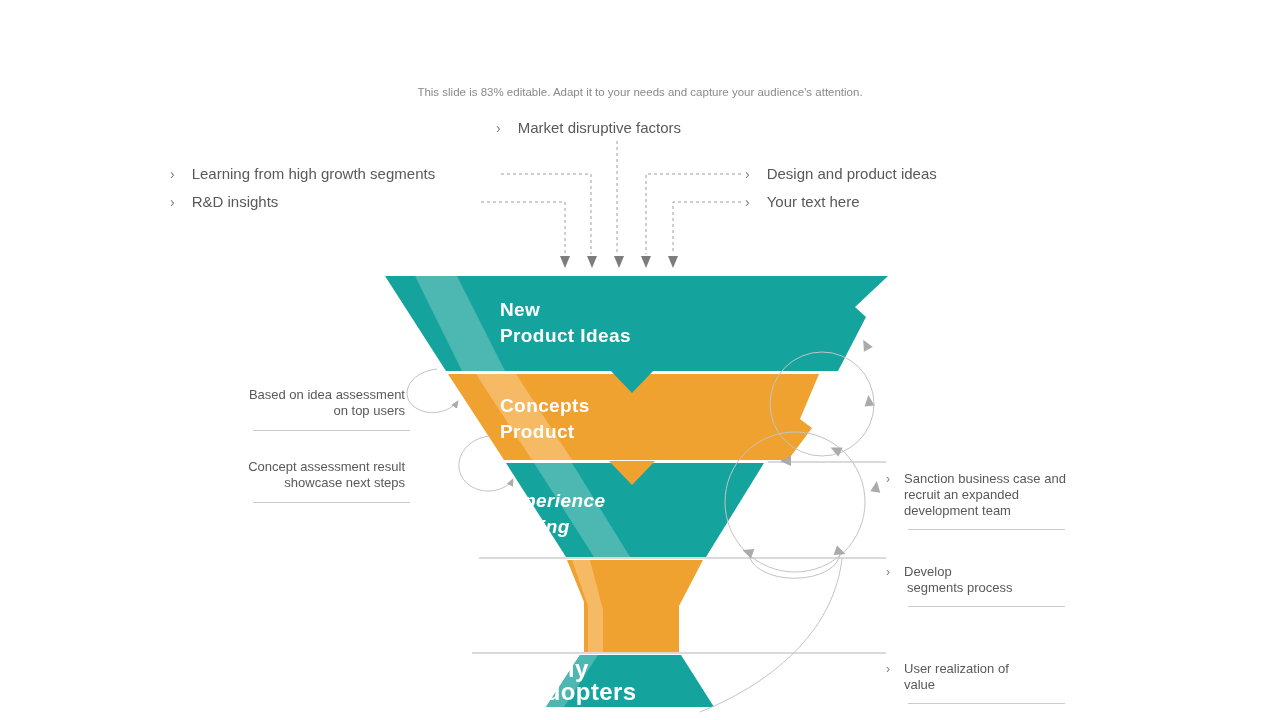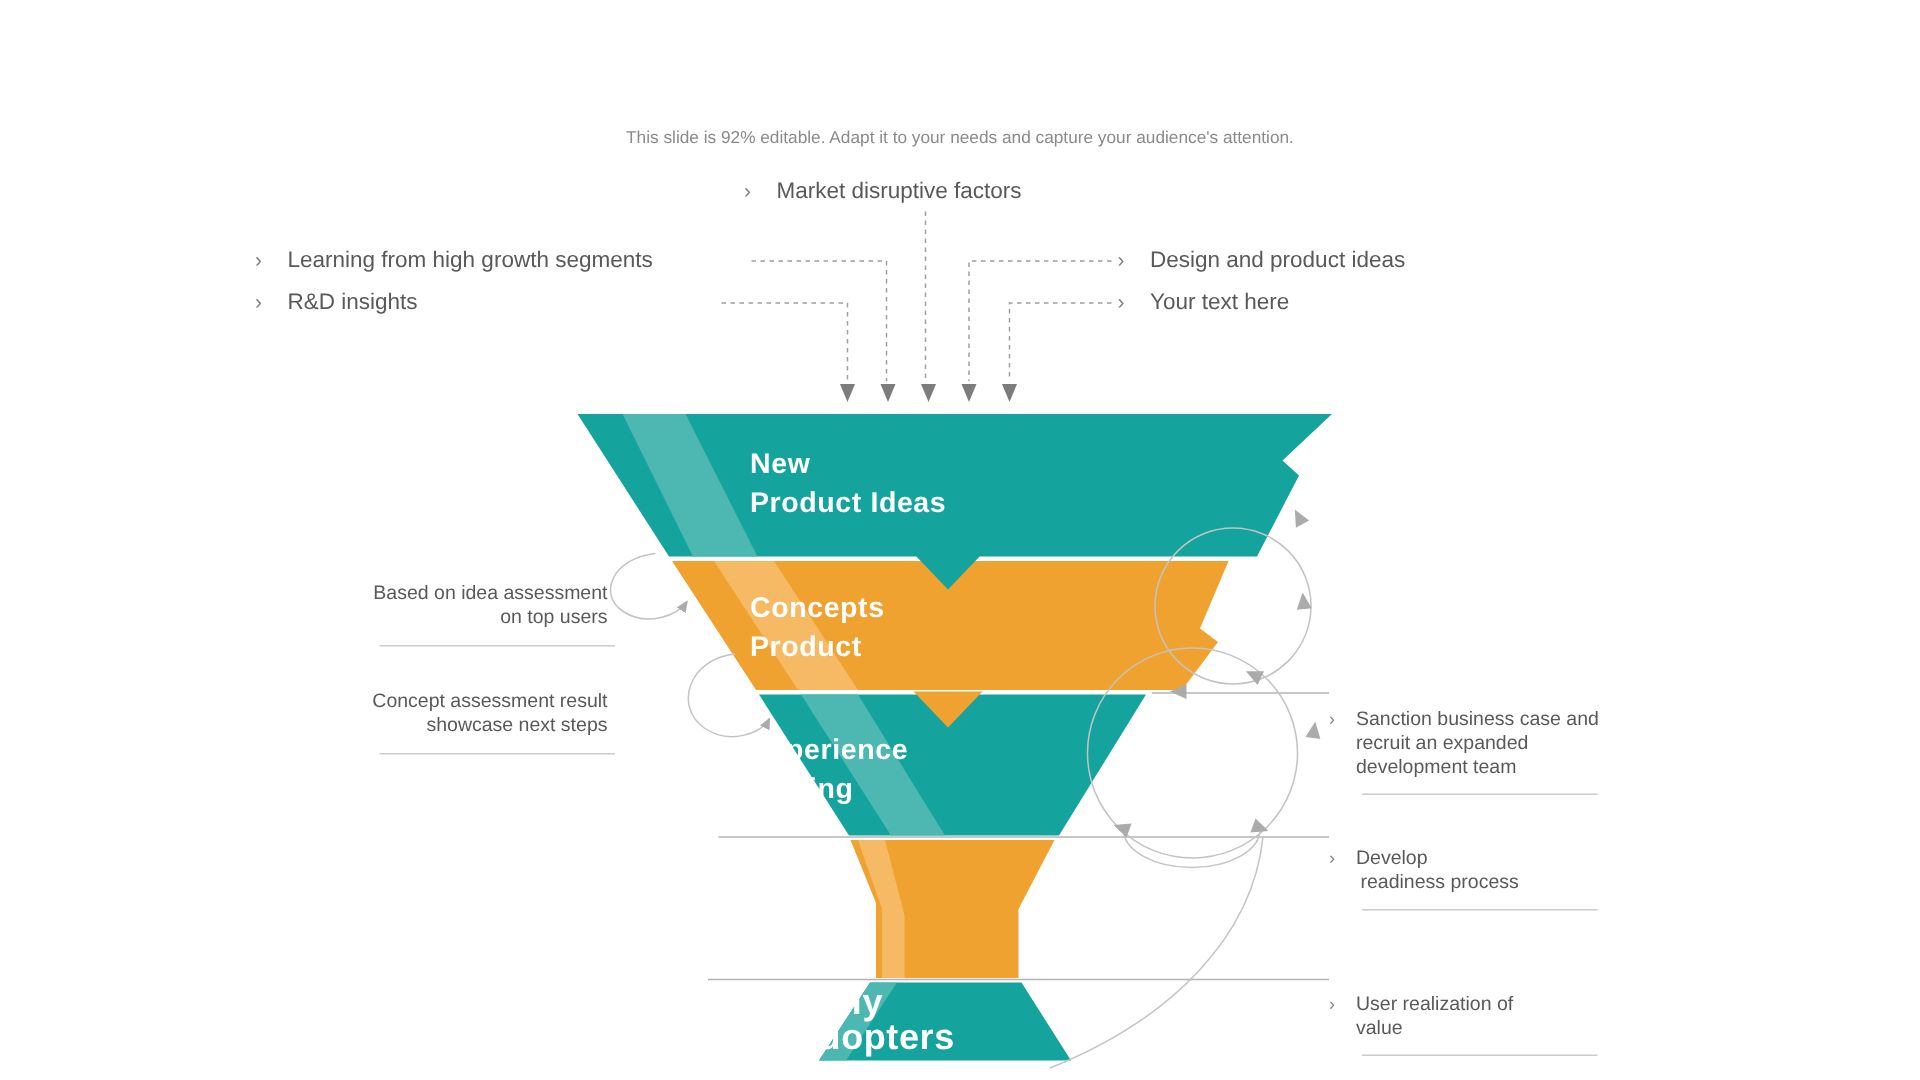--- a/index.html
+++ b/index.html
@@ -25,21 +25,21 @@
   .bullet-rd{left:170px;top:193px;}
   .bullet-design{left:745px;top:165px;}
   .bullet-yourtext{left:745px;top:193px;}
   svg.layer{position:absolute;left:0;top:0;}
   .stage-label{
     position:absolute;color:#ffffff;font-weight:bold;
     font-size:19px;line-height:26px;letter-spacing:0.4px;
   }
   .stage1{left:500px;top:297px;width:264px;}
   .stage2{left:500px;top:393px;width:264px;}
-  .stage3{left:500px;top:488px;width:264px;}
+  .stage3{left:500px;top:488px;width:264px;font-style:italic;}
   .stage4{left:528px;top:657px;width:202px;font-size:24px;line-height:23px;}
   .ann-left{
     position:absolute;width:205px;text-align:right;
     font-size:13px;line-height:16px;color:#595959;
   }
   .ann-left-a{left:200px;top:387px;}
   .ann-left-b{left:200px;top:459px;}
   .ann-right{
     position:absolute;display:flex;gap:14px;align-items:baseline;
     font-size:13px;line-height:16px;color:#595959;
@@ -58,21 +58,21 @@
   .dash{stroke:#9f9f9f;stroke-width:1;fill:none;stroke-dasharray:3 3;}
   .thinline{stroke:#b4b4b4;stroke-width:1;}
   .arc{stroke:#c3c3c3;stroke-width:1;fill:none;}
   .arctri{fill:#ababab;}
 </style>
 </head>
 <body>
 
 <div class="slide">
 
-  <div class="subtitle">This slide is 92% editable. Adapt it to your needs and capture your audience's attention.</div>
+  <div class="subtitle">This slide is 83% editable. Adapt it to your needs and capture your audience's attention.</div>
 
   <div class="bullet bullet-market">
     <span class="chev">›</span>
     <span>Market disruptive factors</span>
   </div>
   <div class="bullet bullet-learning">
     <span class="chev">›</span>
     <span>Learning from high growth segments</span>
   </div>
   <div class="bullet bullet-rd">
@@ -180,21 +180,21 @@
       <div>recruit an expanded</div>
       <div>development team</div>
     </div>
   </div>
   <div class="rule rule-right-a"></div>
 
   <div class="ann-right ann-right-b">
     <span class="chev">›</span>
     <div class="lines">
       <div>Develop</div>
-      <div style="padding-left:3px;">readiness process</div>
+      <div style="padding-left:3px;">segments process</div>
     </div>
   </div>
   <div class="rule rule-right-b"></div>
 
   <div class="ann-right ann-right-c">
     <span class="chev">›</span>
     <div class="lines">
       <div>User realization of</div>
       <div>value</div>
     </div>

